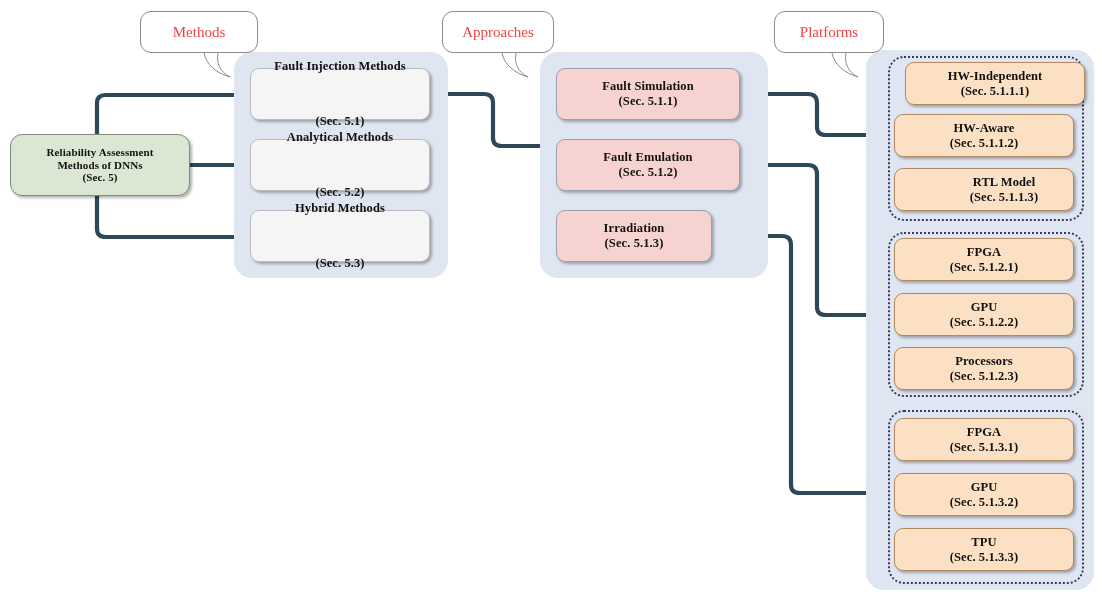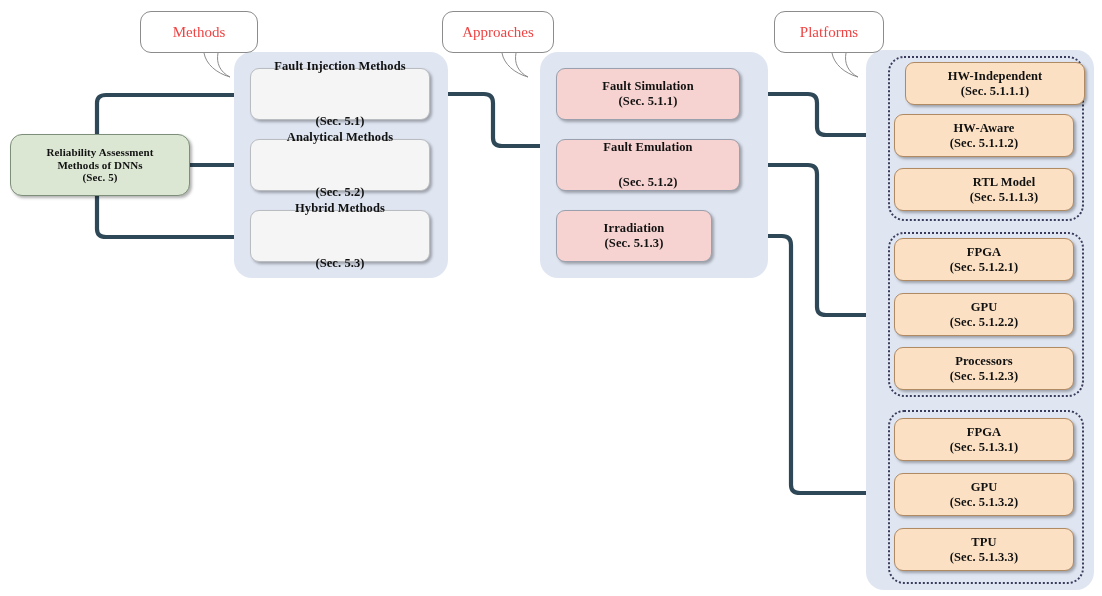--- a/index.html
+++ b/index.html
@@ -89,21 +89,21 @@
   </div>
   <div class="node gray" style="left:250px;top:210px;width:180px;height:52px;">
     <div class="l1">Hybrid Methods</div>
     <div class="l2">(Sec. 5.3)</div>
   </div>
 
   <div class="node pink" style="left:556px;top:68px;width:184px;height:52px;justify-content:center;">
     <div class="l1">Fault Simulation</div>
     <div class="l2">(Sec. 5.1.1)</div>
   </div>
-  <div class="node pink" style="left:556px;top:139px;width:184px;height:52px;justify-content:space-between;">
+  <div class="node pink" style="left:556px;top:139px;width:184px;height:52px;">
     <div class="l1">Fault Emulation</div>
     <div class="l2">(Sec. 5.1.2)</div>
   </div>
   <div class="node pink" style="left:556px;top:210px;width:156px;height:52px;">
     <div class="l1">Irradiation</div>
     <div class="l2">(Sec. 5.1.3)</div>
   </div>
 
   <div class="node orange" style="left:894px;top:62px;width:180px;height:43px;margin-left:11px;">
     <div class="l1">HW-Independent</div>

